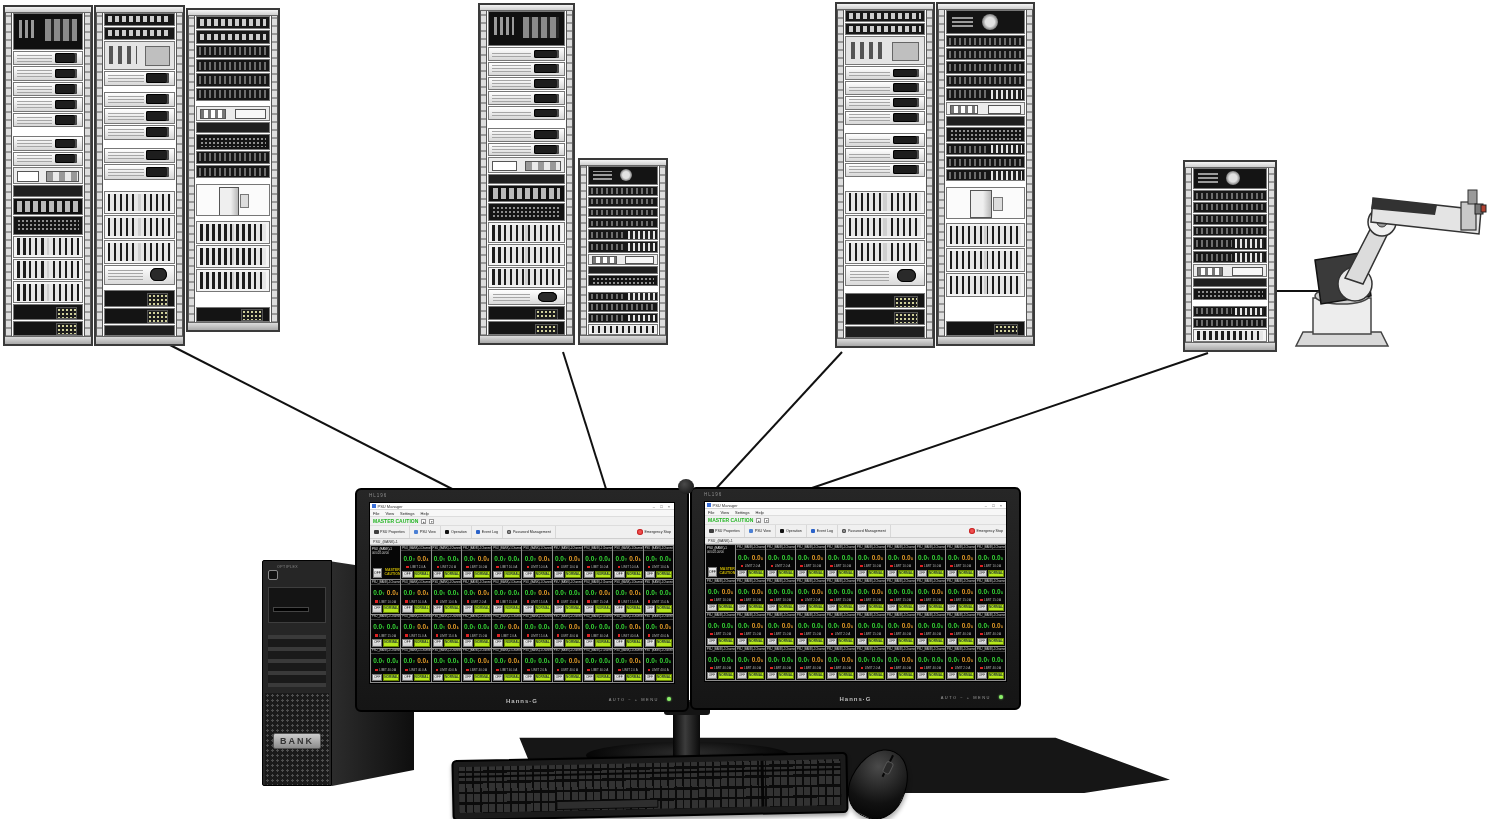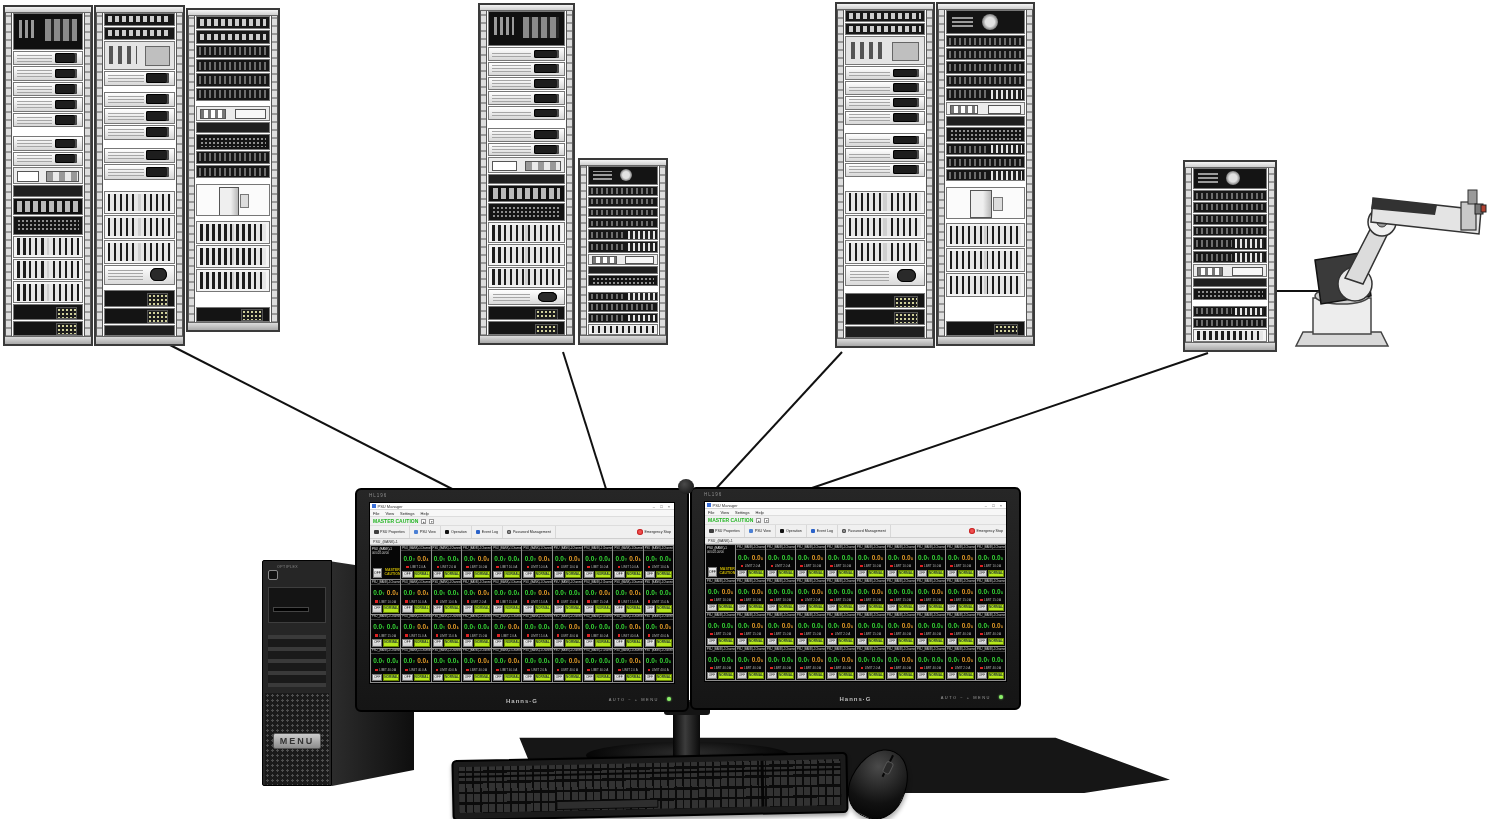--- a/index.html
+++ b/index.html
@@ -445,21 +445,21 @@
   <div id="stand-knob"></div>
 
   <div id="pc">
     <div class="pc-side"></div>
     <div class="pc-front">
       <div class="pc-model">OPTIPLEX</div>
       <div class="pc-power"></div>
       <div class="pc-drive"></div>
       <div class="pc-ports"></div>
       <div class="pc-mesh"></div>
-      <div class="dell-badge">MENU</div>
+      <div class="dell-badge">BANK</div>
     </div>
   </div>
 
   <div id="monitors">
       <div class="monitor" style="left: 355px; top: 488px; width: 334px; height: 224px;">
         <span class="mmodel">HL196</span>
         <div class="mscreen">
           <div class="app">
             <div class="tbar">
               <span class="ticon"></span>

